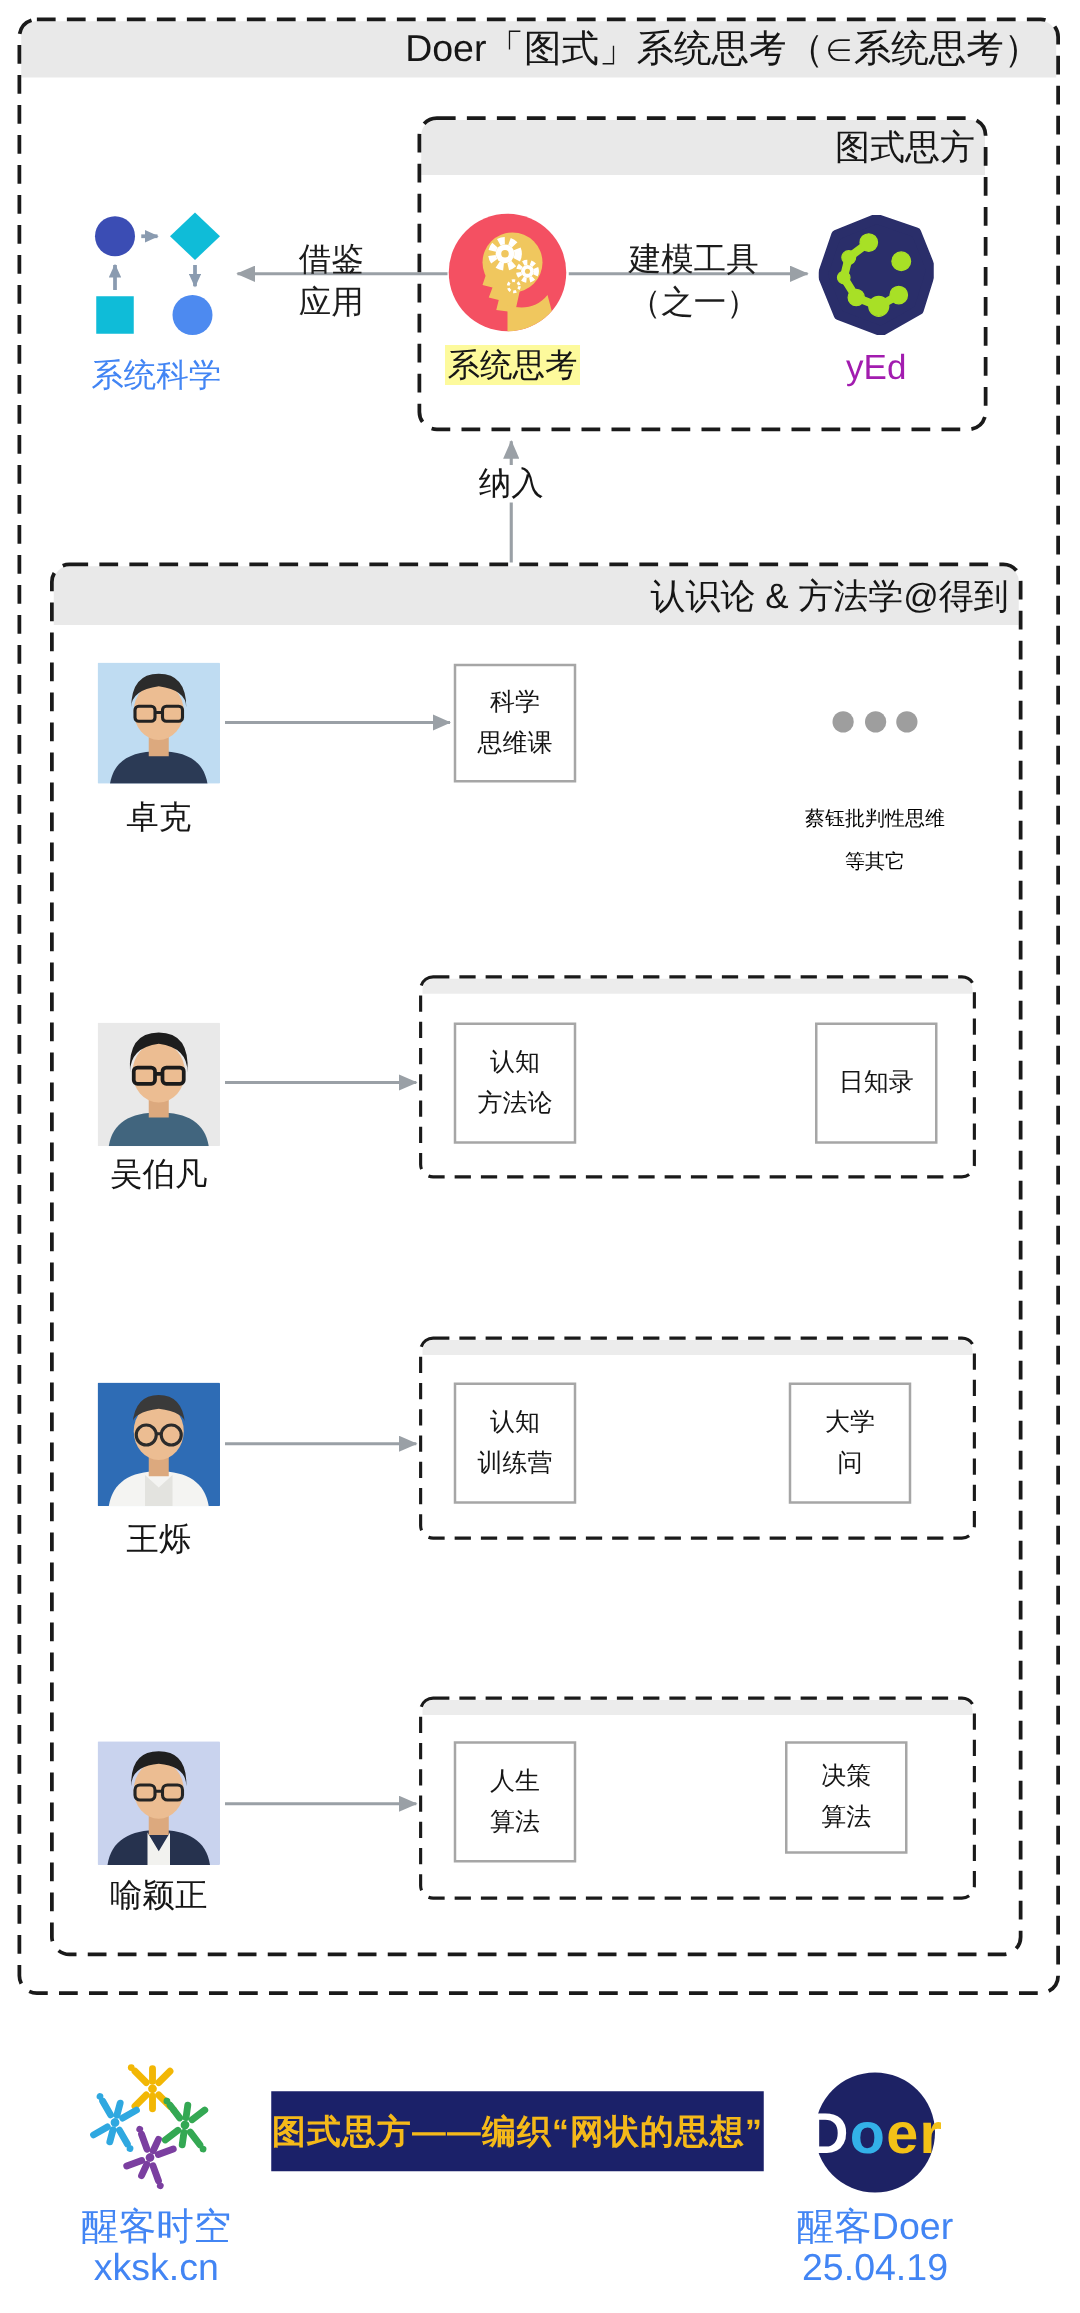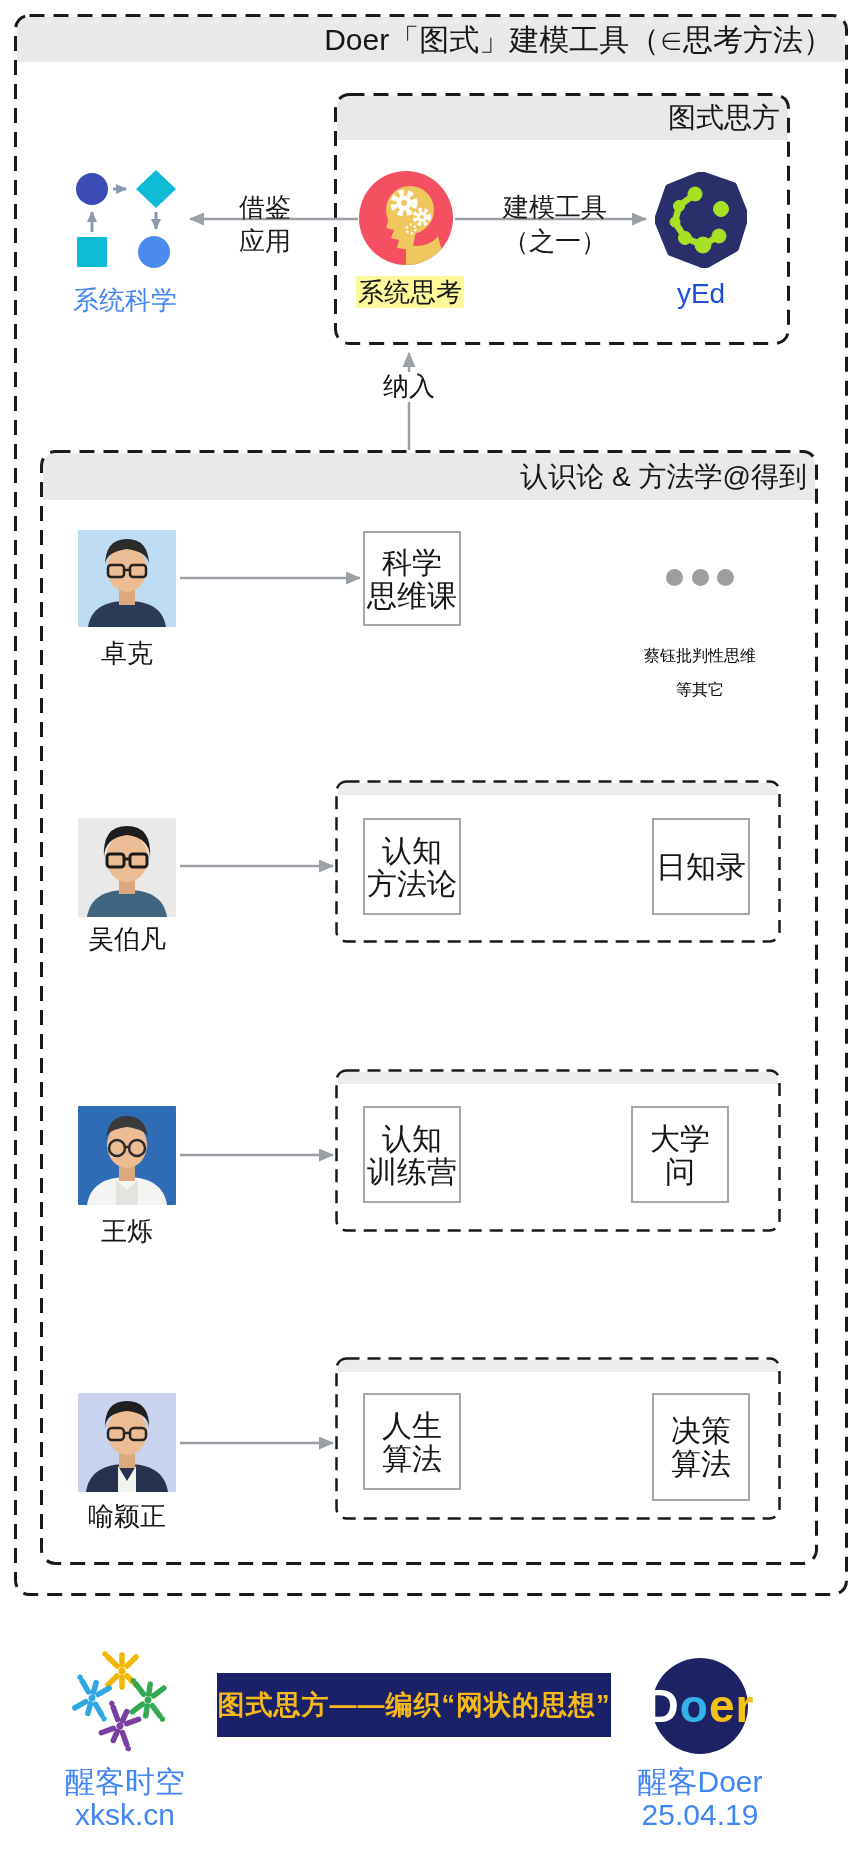--- a/index.html
+++ b/index.html
@@ -15,50 +15,50 @@
               line-height:44px;font-size:28px;text-align:right;padding-right:8px;box-sizing:border-box;}
   .dedao-band{left:43px;top:453px;width:772px;height:47px;border-radius:12px 12px 0 0;
               line-height:47px;font-size:28px;text-align:right;padding-right:8px;box-sizing:border-box;}
   .substrip{left:338px;width:440px;height:12px;background:#ececec;border-radius:8px 8px 0 0;z-index:0;}
   
   .overlay{left:0;top:0;z-index:1;pointer-events:none;}
   
   .z2{z-index:2;}
   .course-box{background:#fff;border:2px solid #a6a6a6;box-sizing:border-box;
               display:flex;flex-direction:column;align-items:center;justify-content:center;
-              font-size:30px;line-height:33px;font-weight:500;text-align:center;}
+              font-size:20px;line-height:33px;font-weight:500;text-align:center;}
   .course-box span:empty{display:none;}
   .name-label{width:140px;text-align:center;font-size:26px;font-weight:500;}
   .cn-serif{font-family:"Liberation Serif",serif;}
   .edge-label{text-align:center;font-size:26px;line-height:34px;color:#1c1c1c;}
   .hl-yellow{background:#FDFA9C;text-align:center;font-size:26px;font-weight:500;line-height:32px;}
   .naru{background:#ffffff;text-align:center;font-size:26px;line-height:30px;}
   .blue-text{color:#4285F4;}
   .dots-row{display:flex;justify-content:space-between;align-items:center;}
   .dot{width:17px;height:17px;border-radius:50%;background:#9e9e9e;}
   .more-label{text-align:center;font-size:16px;line-height:34px;color:#000;}
   .photo{border-radius:1px;overflow:hidden;}
   .banner{background:#1B2169;display:flex;align-items:center;justify-content:center;}
   .banner-text{color:#F5B919;font-size:27px;font-weight:700;letter-spacing:1px;white-space:nowrap;}
   .quote{text-align:center;font-size:25px;color:#3a3a3a;letter-spacing:2px;line-height:34px;}
   .footer-links{text-align:center;font-size:30px;line-height:33px;font-weight:500;}
   .footer-links span{display:block;}
   .doer-circle{width:96px;height:96px;border-radius:50%;background:#1D2264;
                display:flex;align-items:center;justify-content:center;}
   .doer-word{font-size:46px;font-weight:700;letter-spacing:1px;}
   .doer-d{color:#ffffff;} .doer-o{color:#33B1E8;} .doer-e{color:#F3C117;} .doer-r{color:#F3C117;}
-  .yed-label{text-align:center;font-size:28px;font-weight:500;color:#1d4ed8;}
+  .yed-label{text-align:center;font-size:28px;font-weight:500;color:#a21caf;}
 </style>
 </head>
 <body>
 
 <div class="canvas">
 
   <div class="abs band outer-band">
-    <span class="band-title">Doer「图式」建模工具（∈思考方法）</span>
+    <span class="band-title">Doer「图式」系统思考（∈系统思考）</span>
   </div>
   <div class="abs band tushi-band">
     <span class="band-title">图式思方</span>
   </div>
   <div class="abs band dedao-band">
     <span class="band-title">认识论 &amp; 方法学@得到</span>
   </div>
   <div class="abs substrip" style="top:783px;"></div>
   <div class="abs substrip" style="top:1072px;"></div>
   <div class="abs substrip" style="top:1360px;"></div>
@@ -252,21 +252,21 @@
         <rect x="52" y="35" width="16" height="12" rx="4"></rect>
         <line x1="46" y1="40" x2="52" y2="40"></line>
       </g>
     </svg>
   </div>
   <div class="abs z2 name-label" style="left:57px;top:1499px;">喻颖正</div>
   <div class="abs z2 course-box" style="left:363px;top:1393px;width:98px;height:97px;">
     <span>人生</span>
     <span>算法</span>
   </div>
-  <div class="abs z2 course-box" style="left:652px;top:1393px;width:98px;height:108px;">
+  <div class="abs z2 course-box" style="left:628px;top:1393px;width:98px;height:90px;">
     <span>决策</span>
     <span>算法</span>
   </div>
 
   <div class="abs z2" style="left:72px;top:1650px;width:100px;height:104px;">
     <svg width="100" height="104" viewBox="0 0 100 104">
       <defs>
         <g id="spark" stroke-linecap="round" stroke-width="5.5">
           <line x1="5" y1="5" x2="14" y2="14"></line>
           <line x1="-5" y1="5" x2="-14" y2="14"></line>

